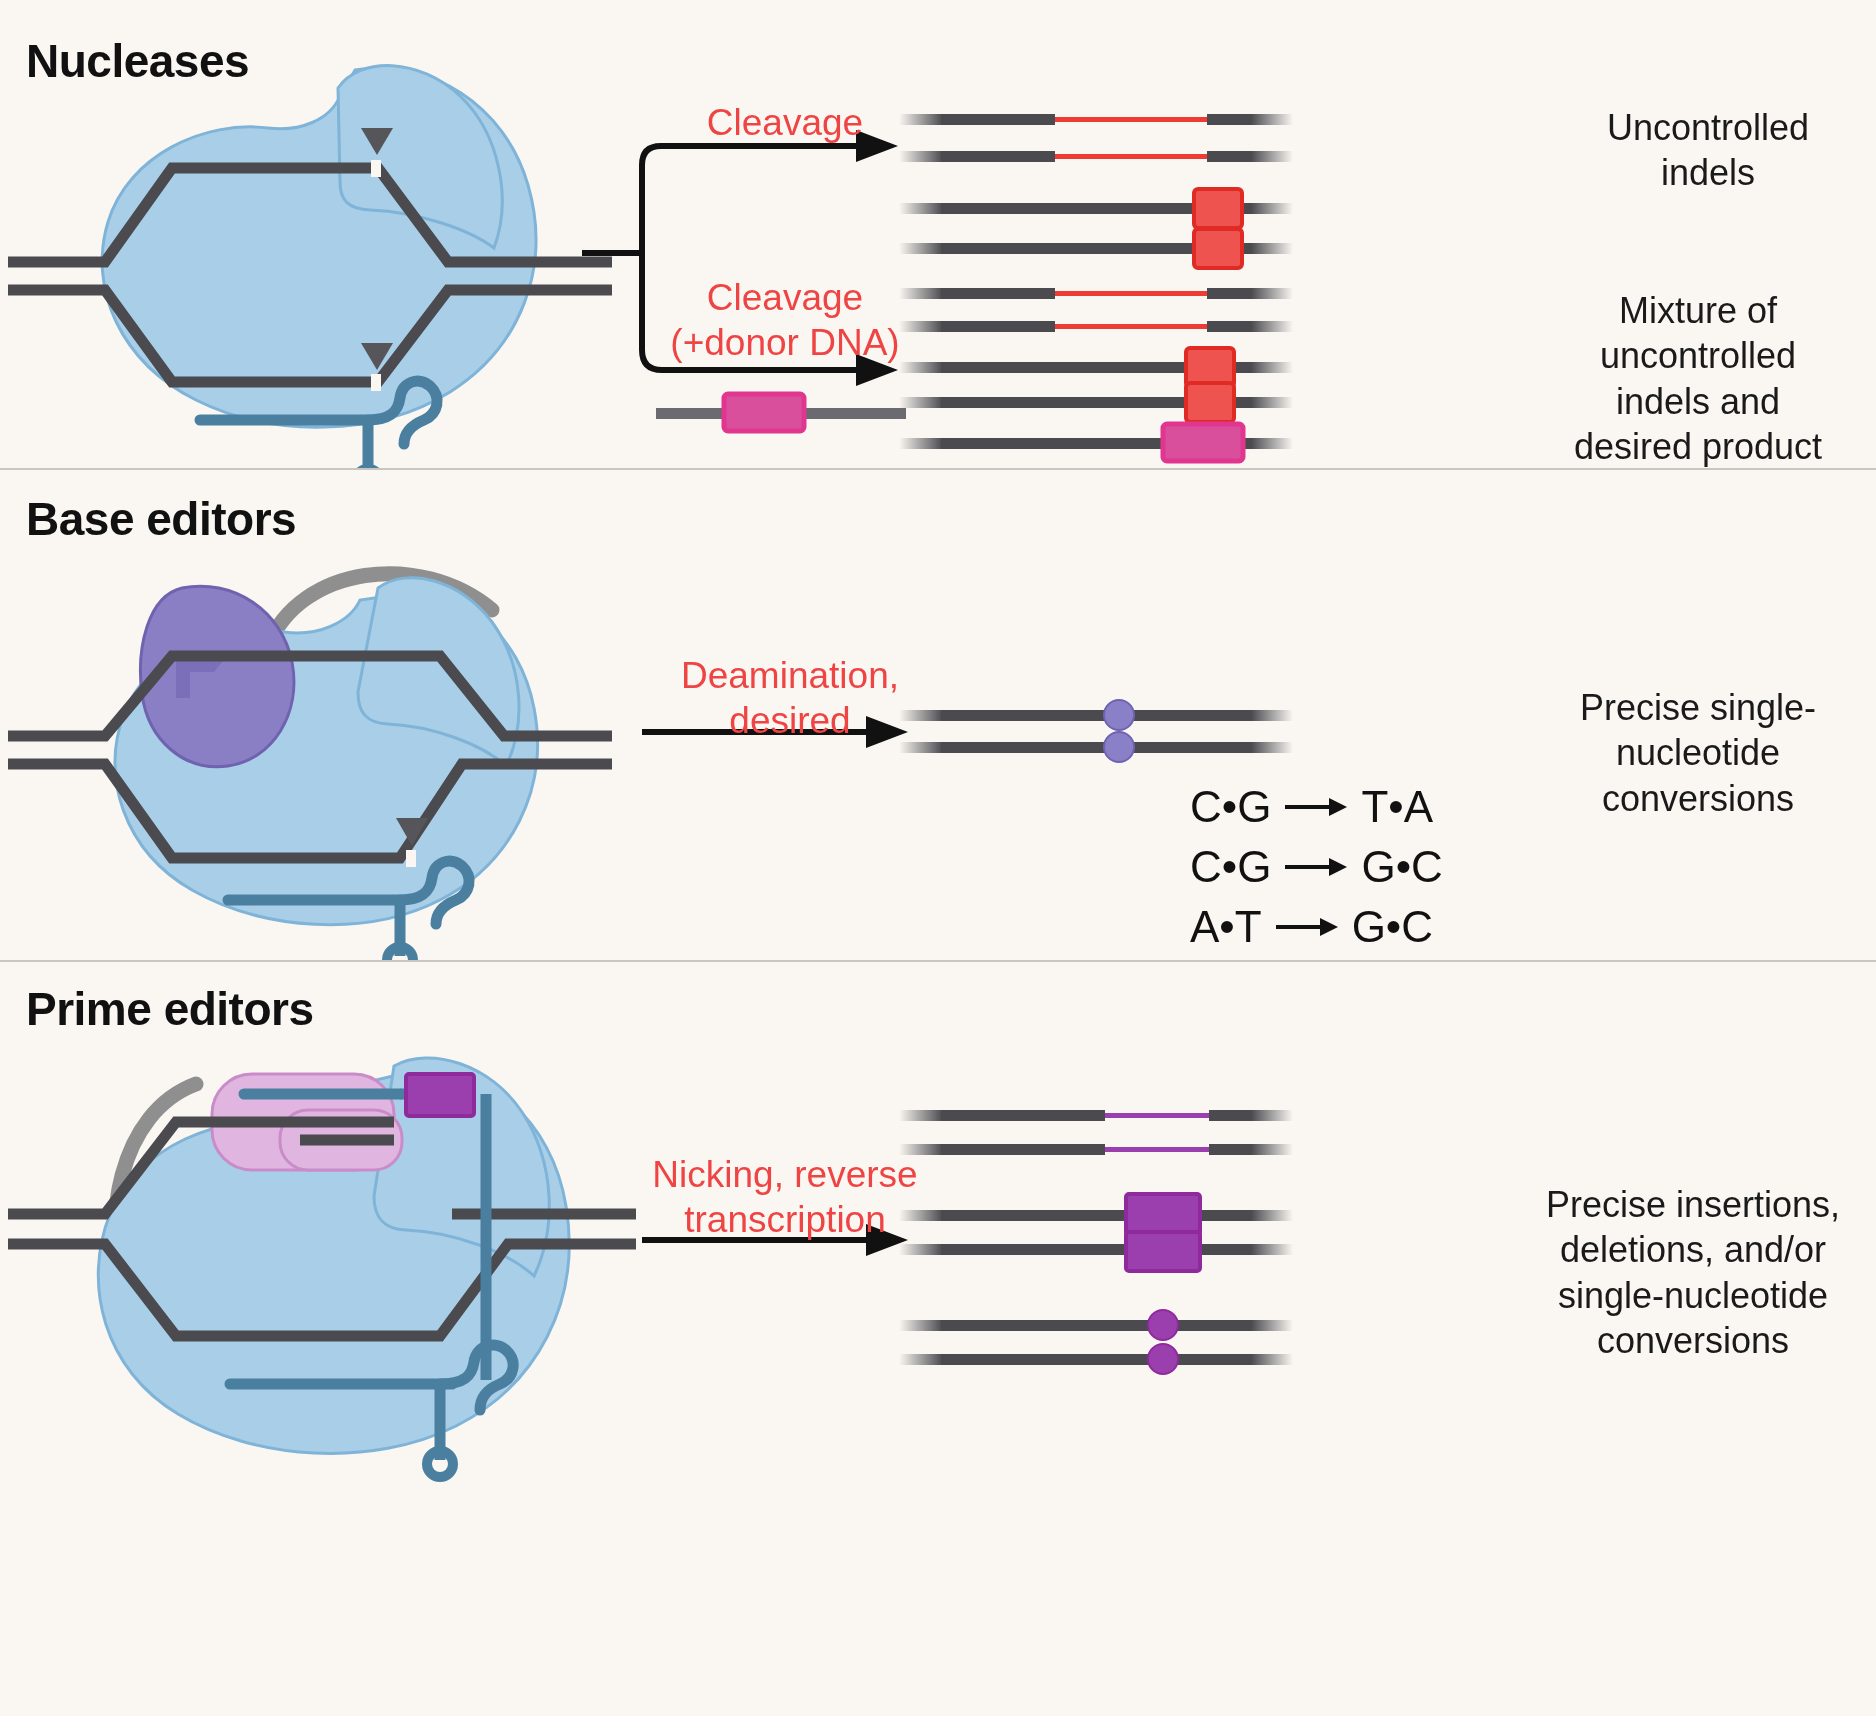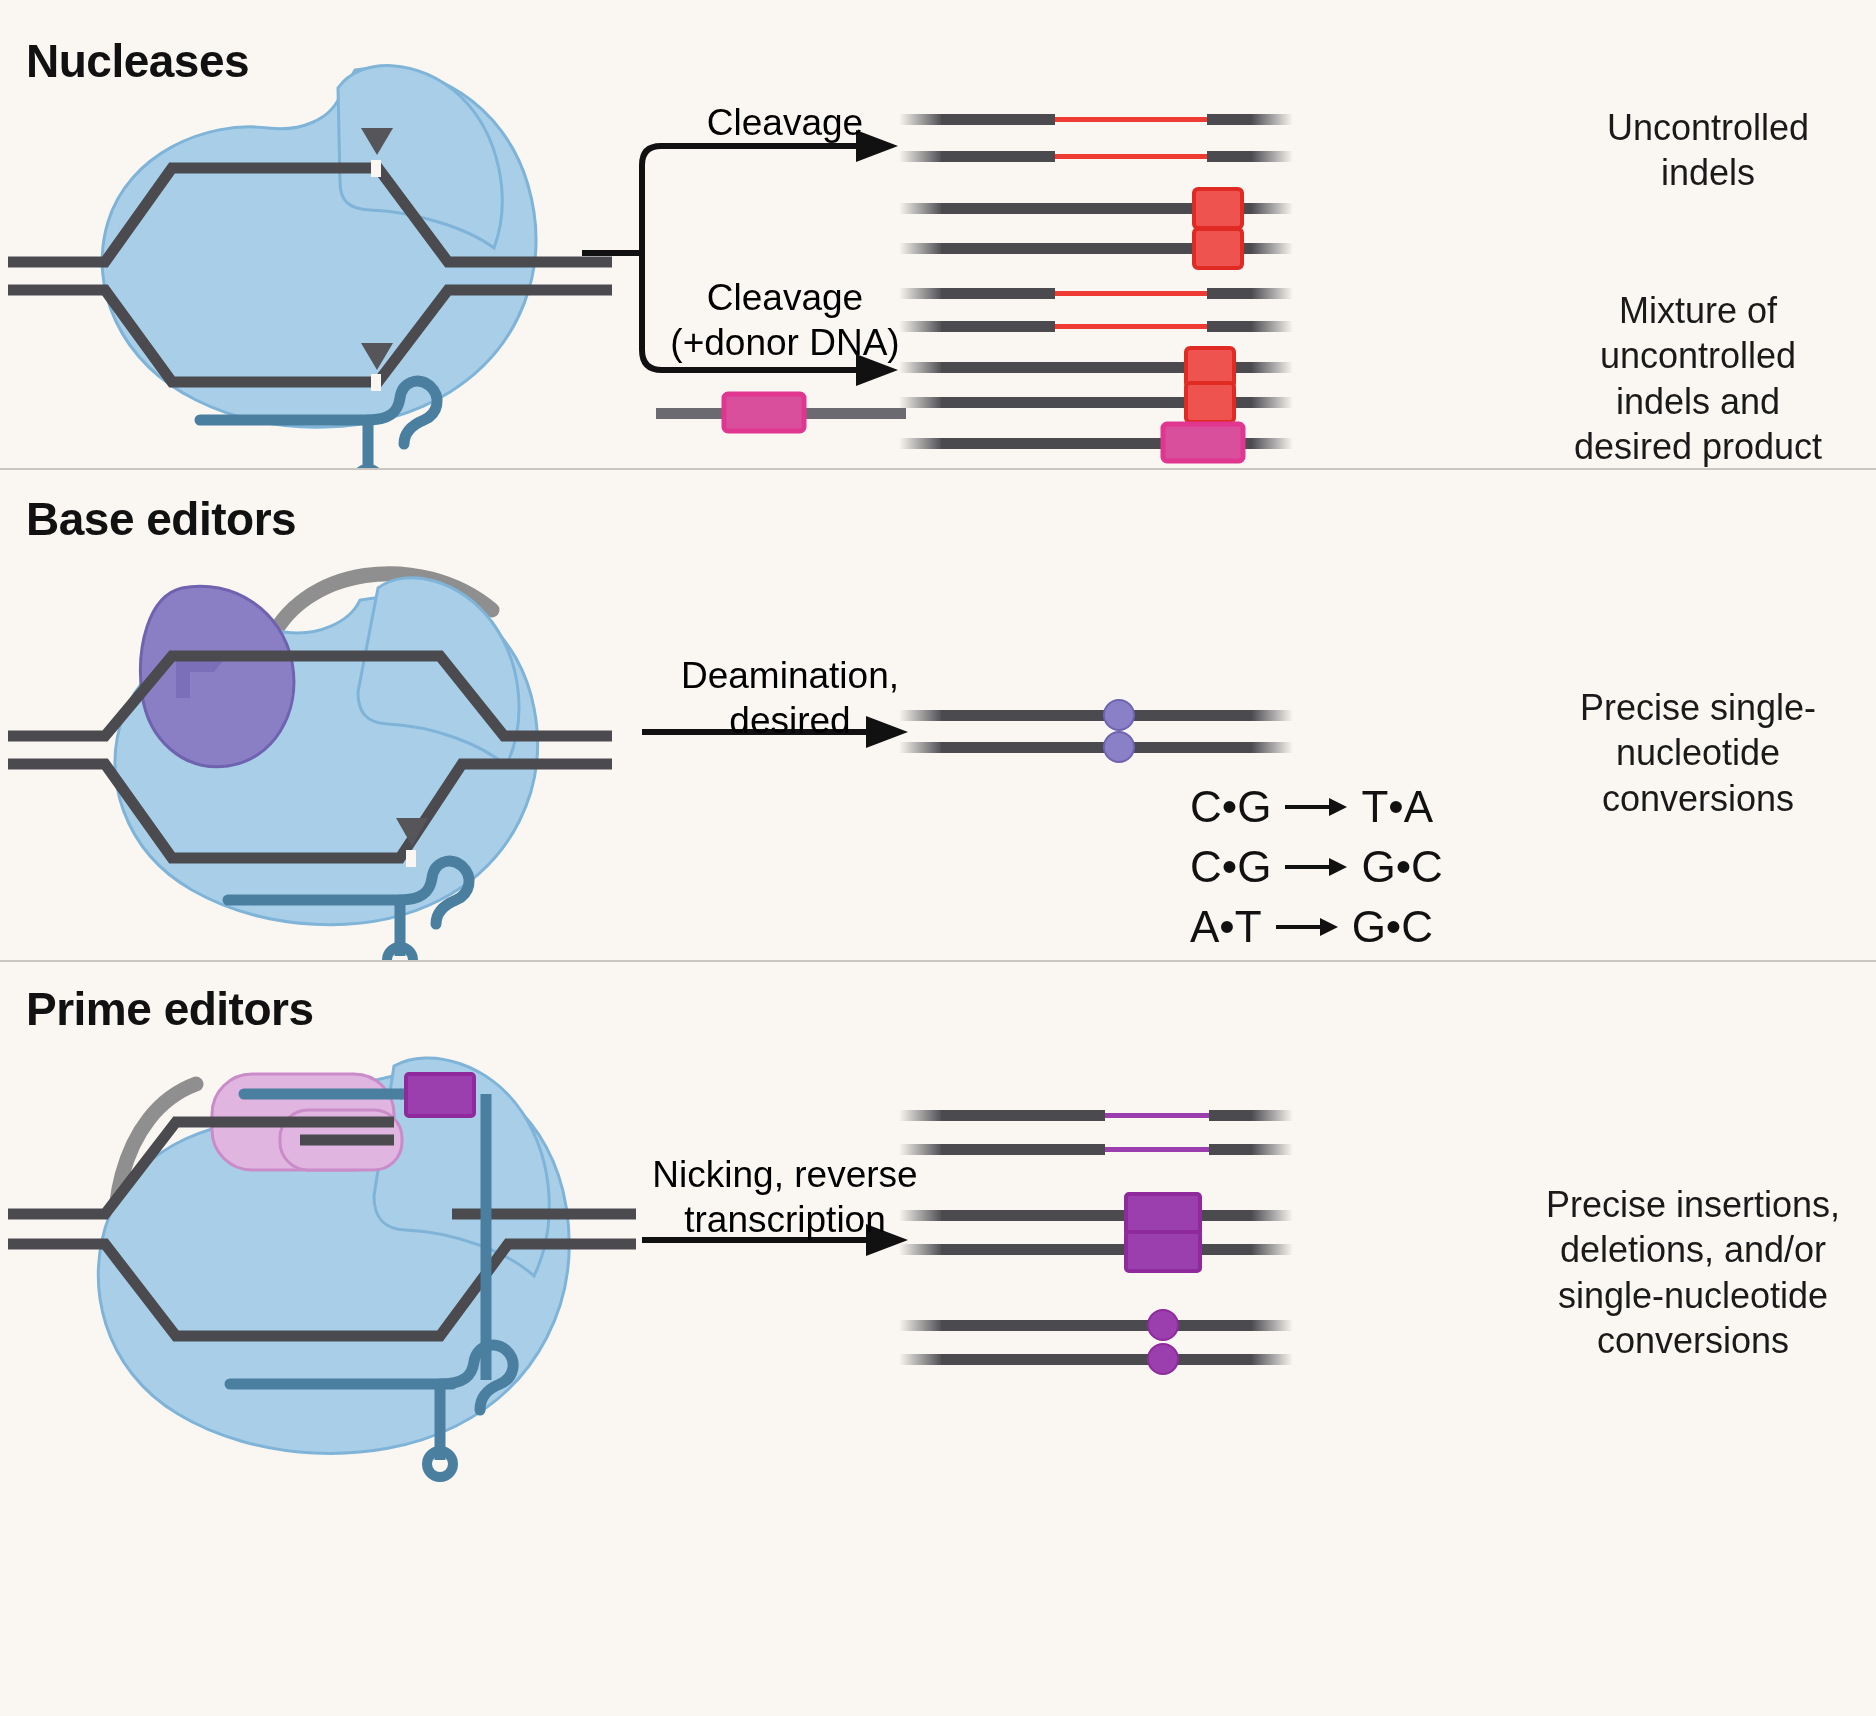--- a/index.html
+++ b/index.html
@@ -51,21 +51,21 @@
     line-height: 1.26;
     text-align: center;
     color: #1a1a1a;
     white-space: pre-line;
   }
   .arrow-label {
     position: absolute;
     font-size: 37px;
     line-height: 1.22;
     text-align: center;
-    color: #000000;
+    color: #ef4444;
     white-space: pre-line;
   }
   .conv-eq {
     position: absolute;
     font-size: 44px;
     color: #111;
     white-space: nowrap;
     display: flex;
     align-items: center;
     gap: 14px;

